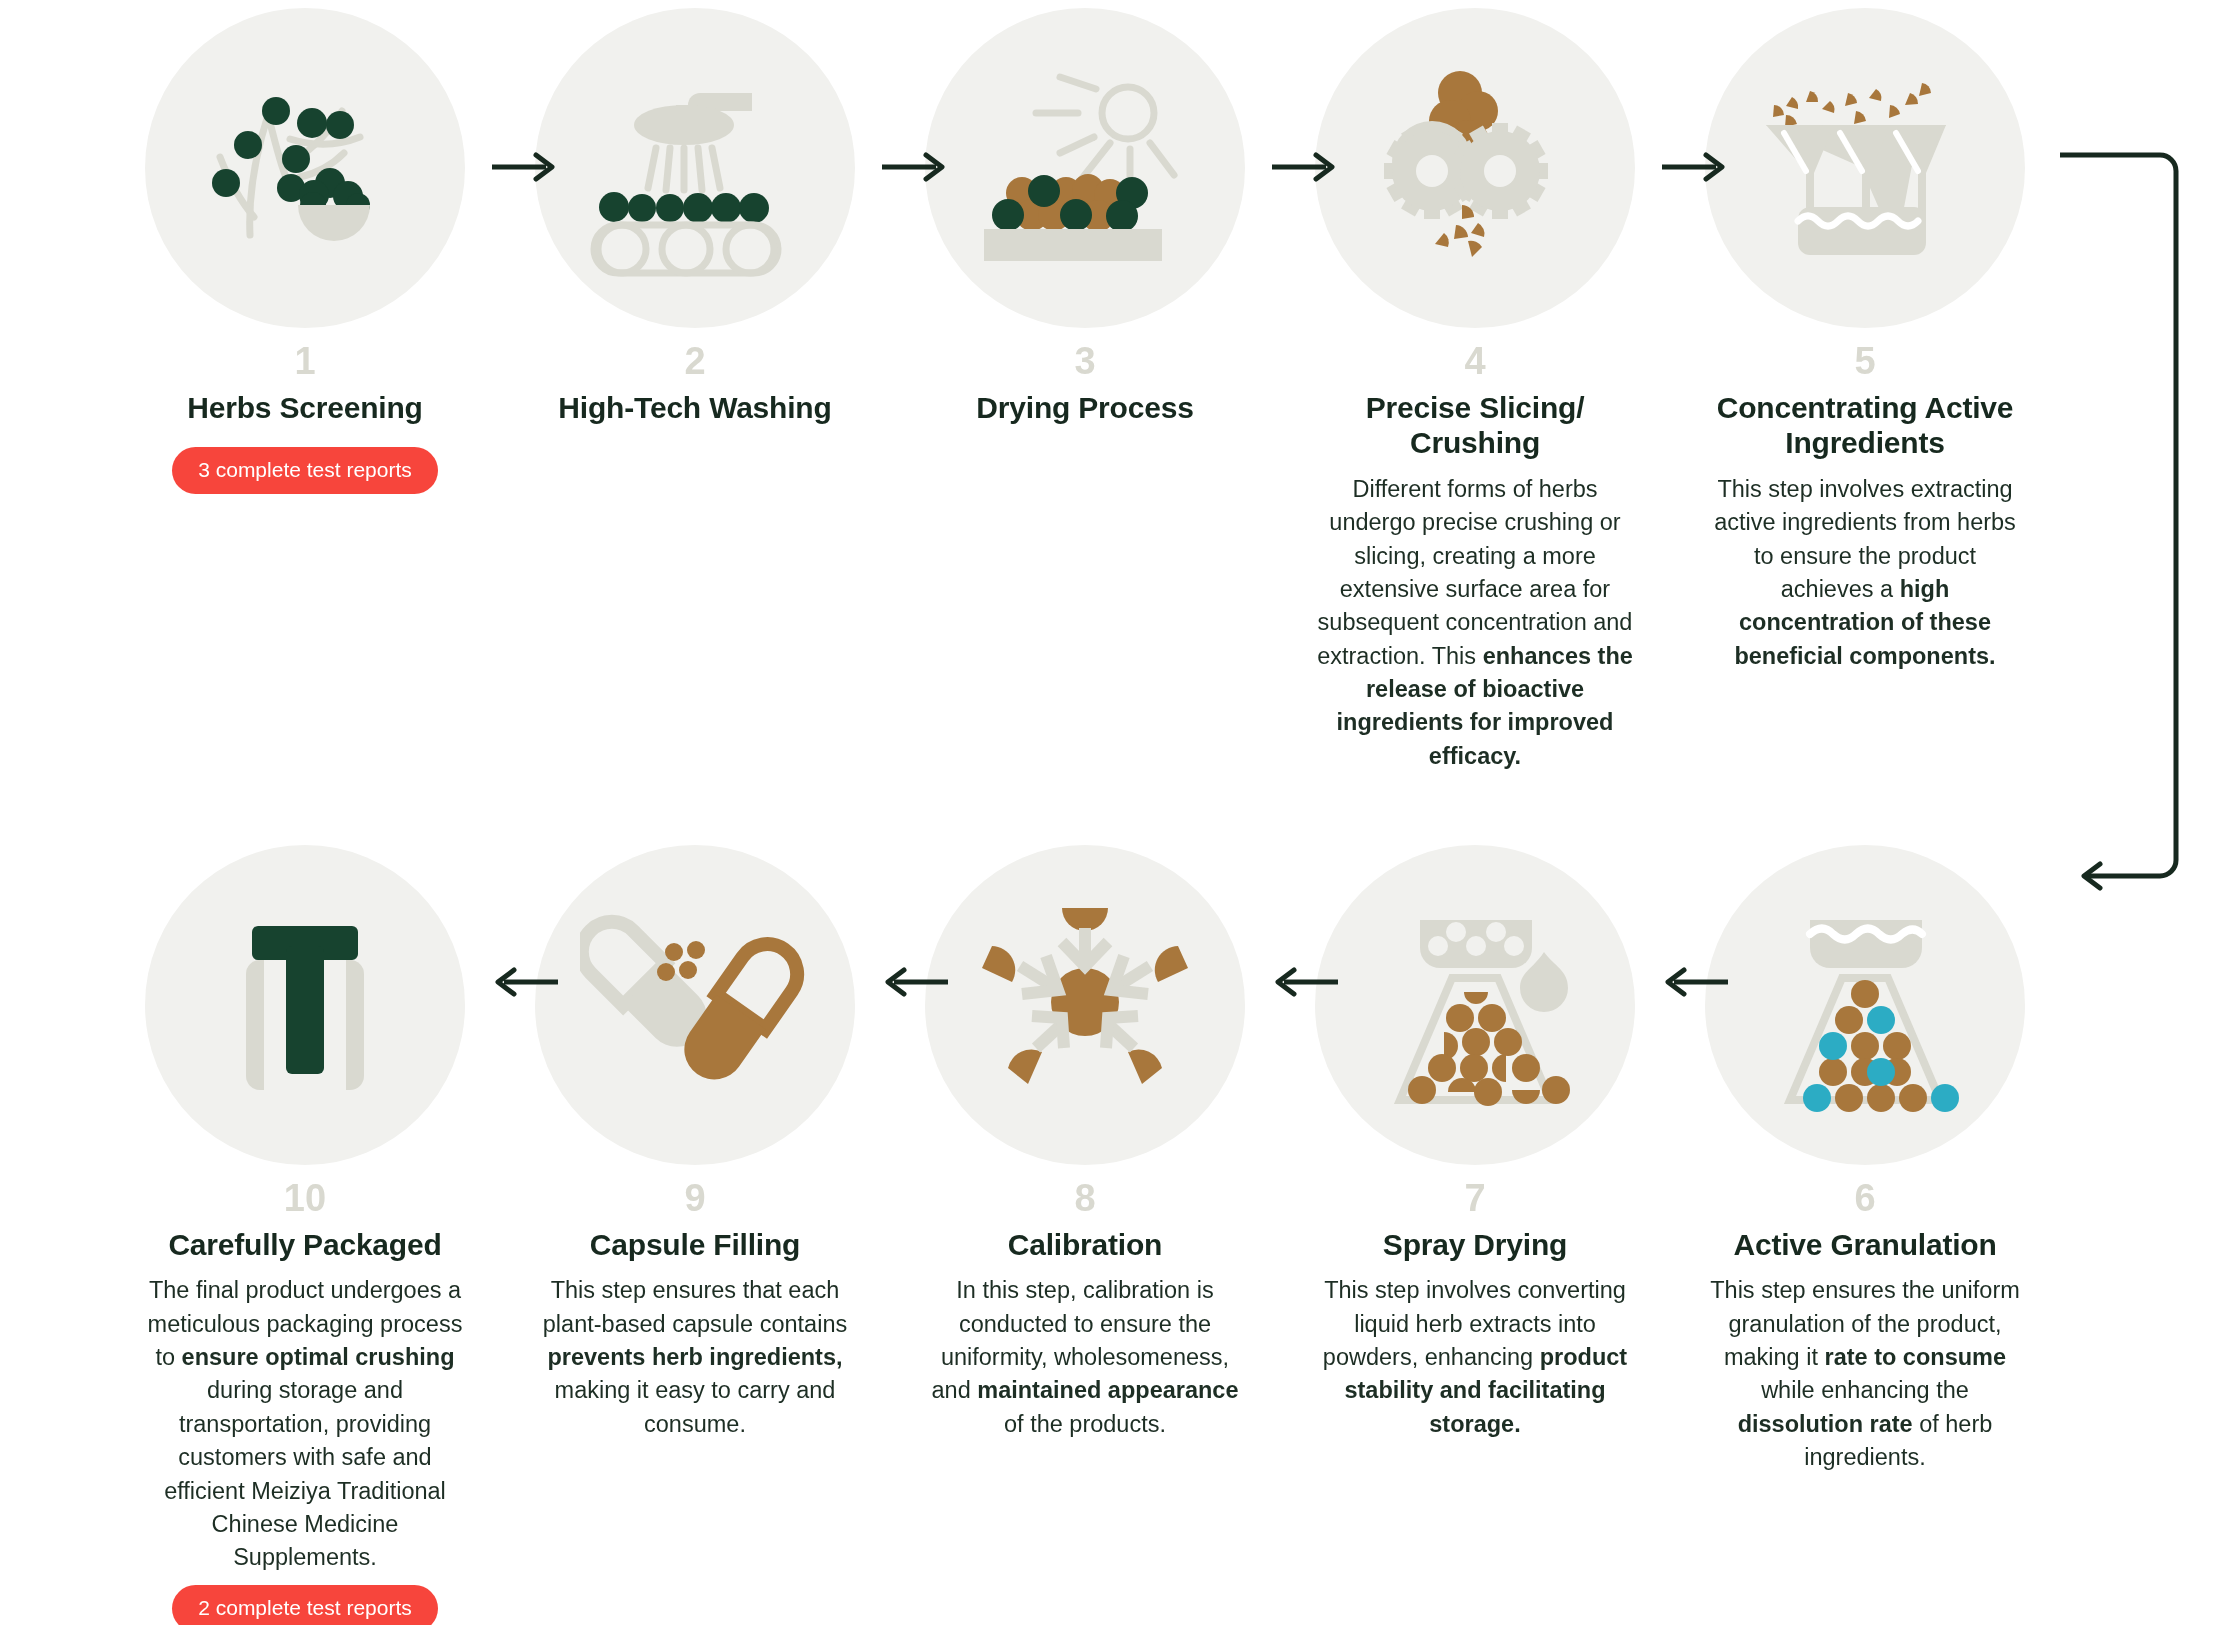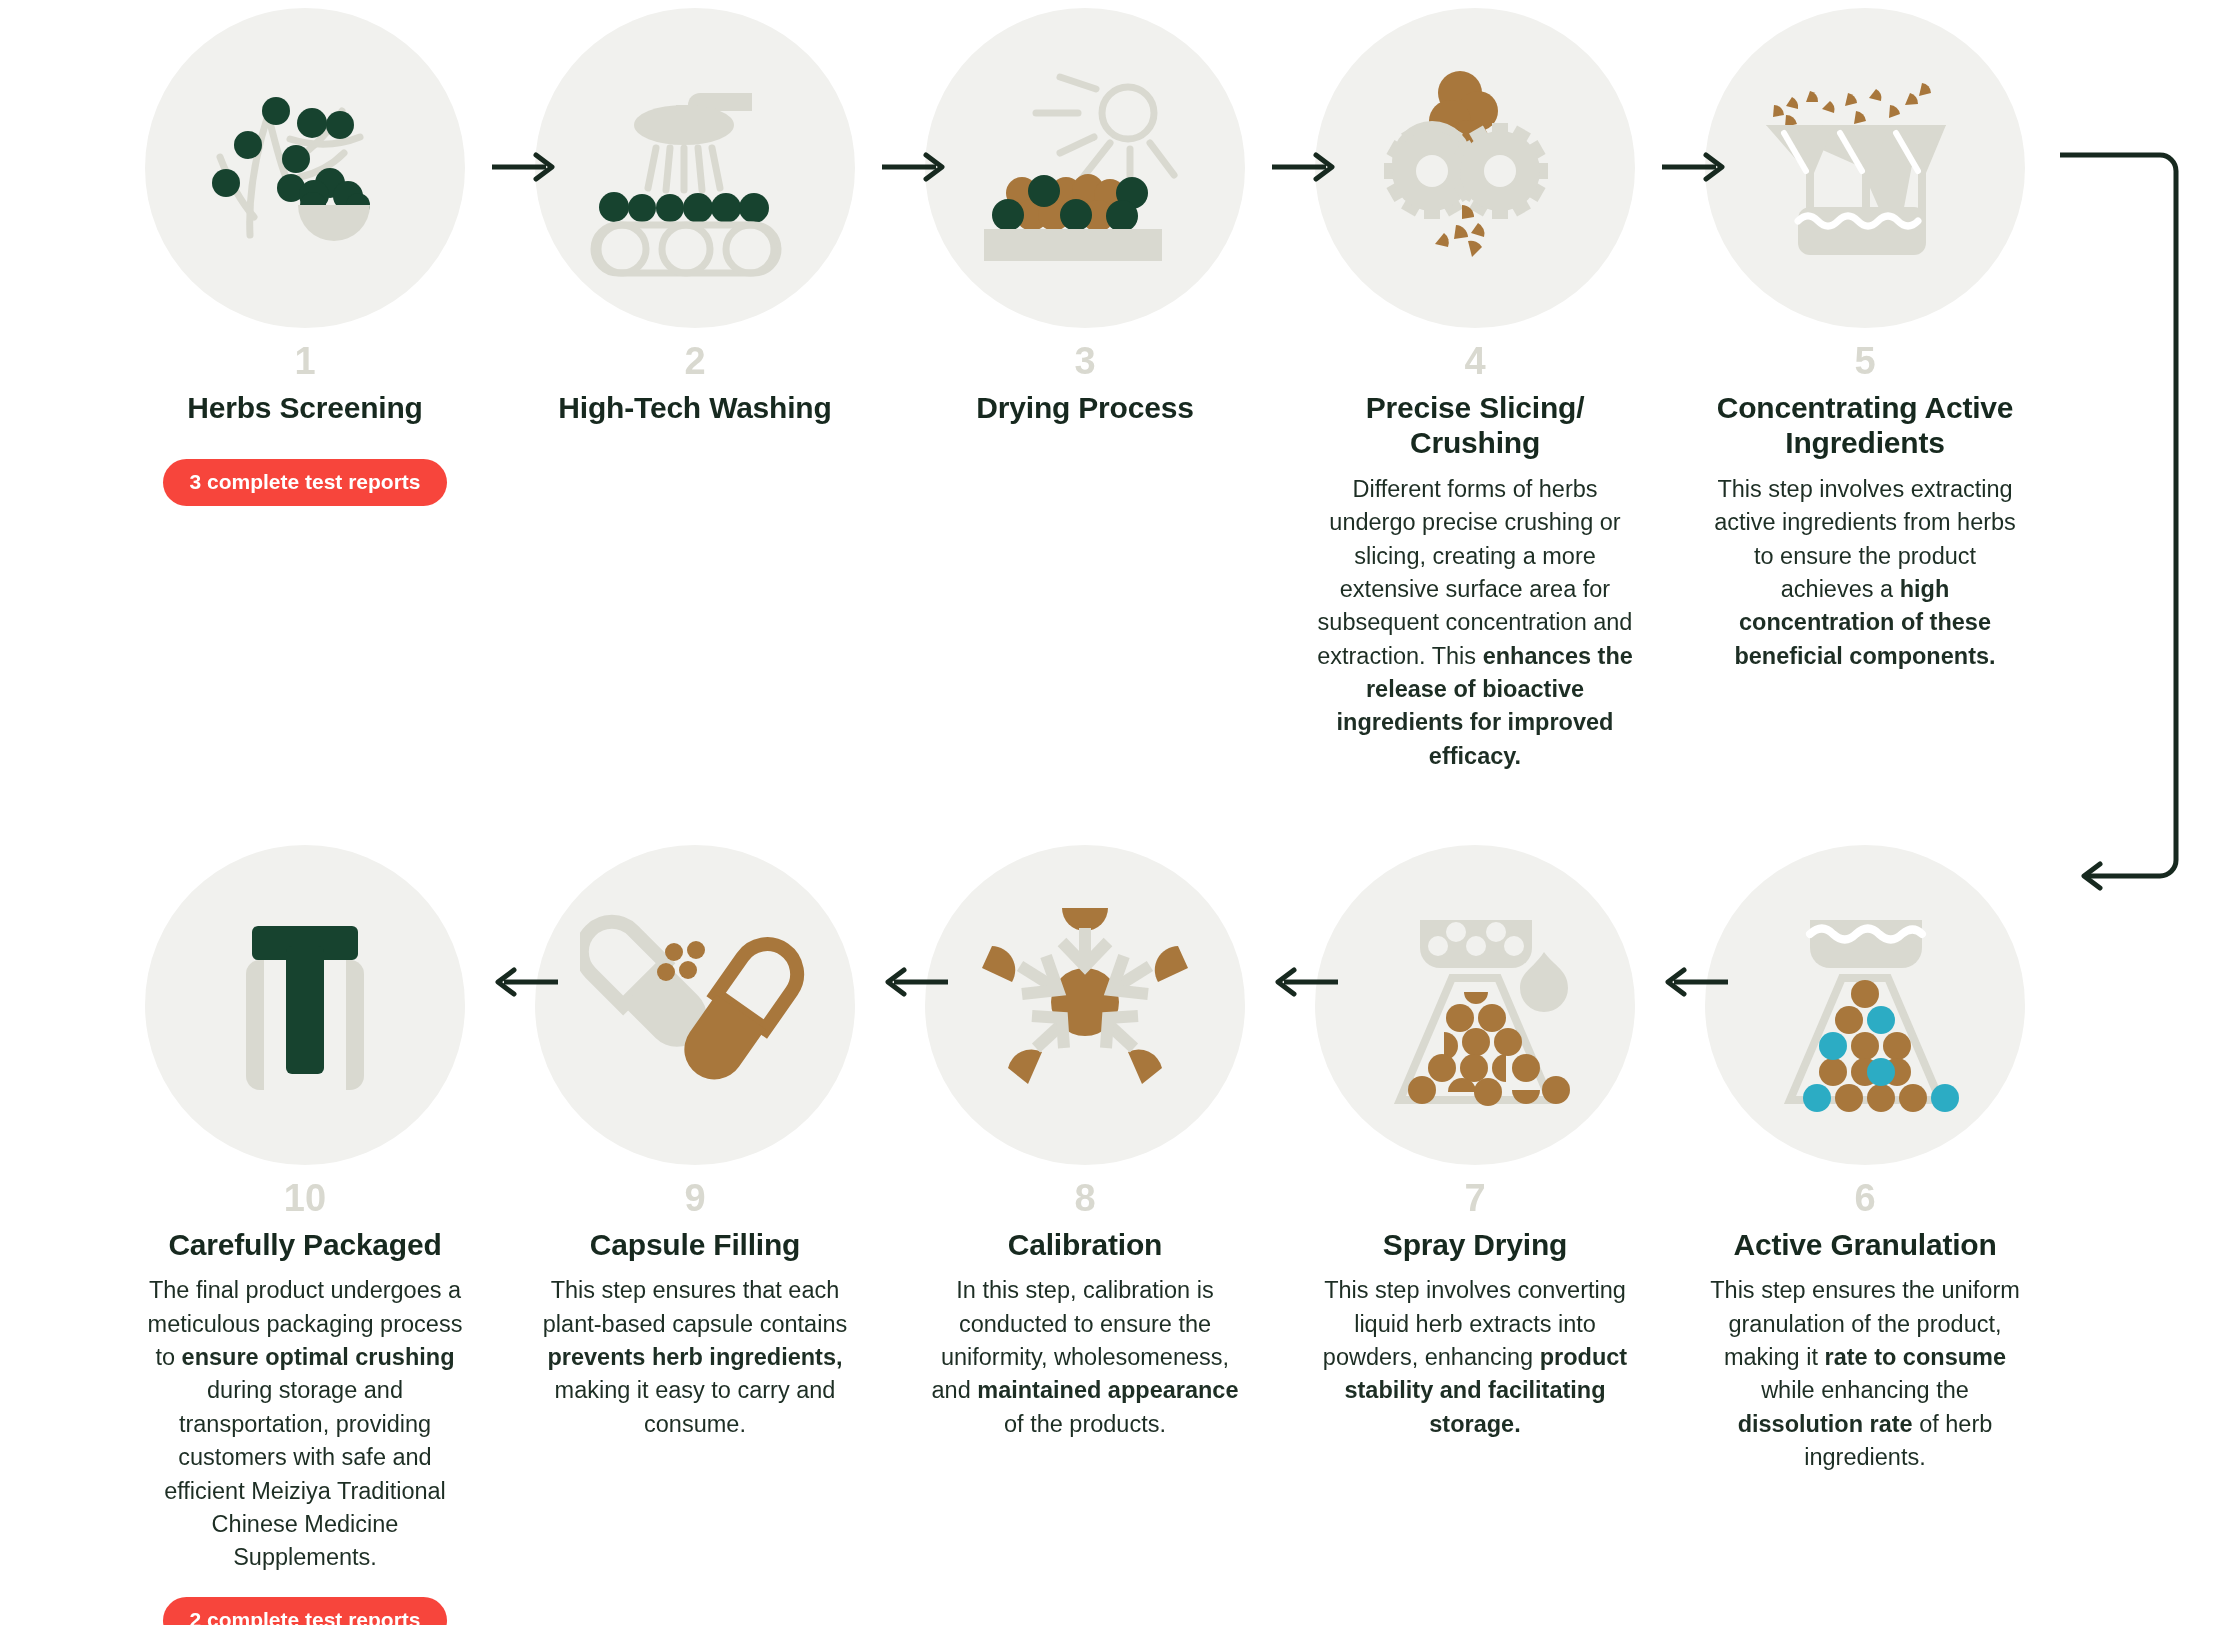--- a/index.html
+++ b/index.html
@@ -72,25 +72,25 @@
   .step-desc {
     font-size: 23.5px;
     line-height: 1.42;
     color: #1d2e24;
     text-align: center;
     width: 320px;
   }
   .step-desc b { font-weight: bold; }
 
   .badge {
-    margin-top: 22px;
+    margin-top: 10px;
     background: #f7453c;
     color: #ffffff;
     font-size: 21px;
-    font-weight: bold;
+    font-weight: normal;
     border-radius: 999px;
     padding: 11px 26px 12px;
     display: inline-block;
     white-space: nowrap;
   }
 
   
   .arrow {
     position: absolute;
     width: 70px; height: 34px;

